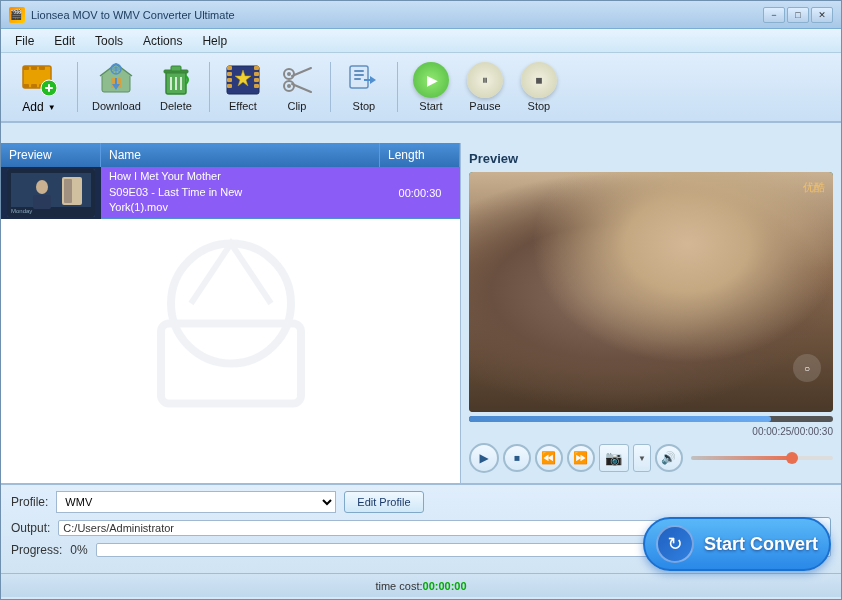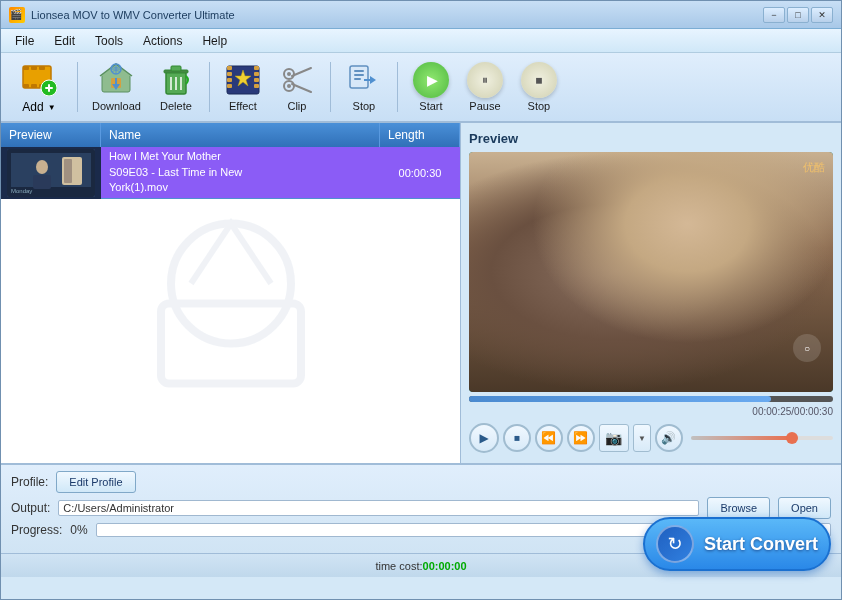--- a/index.html
+++ b/index.html
@@ -119,20 +119,21 @@
       width: 36px; height: 36px;
       display: flex; align-items: center; justify-content: center;
     }
 
     
     #main-content {
       display: flex;
       height: calc(600px - 28px - 24px - 70px - 90px - 24px);
       
       height: 340px;
+      margin-top: 20px;
     }
 
     
     #file-list-panel {
       width: 460px;
       background: white;
       border-right: 1px solid #a0bcd8;
       overflow: hidden;
       display: flex;
       flex-direction: column;
@@ -737,20 +738,25 @@
           <div class="volume-thumb"></div>
         </div>
       </div>
     </div>
   </div>
 
   <div id="bottom-panel">
 
     <div class="bottom-row">
       <span class="bottom-label">Profile:</span>
+      <select id="profile-dropdown">
+        <option>WMV</option>
+        <option>MP4</option>
+        <option>AVI</option>
+      </select>
       <button class="bottom-btn">Edit Profile</button>
     </div>
 
     <div class="bottom-row">
       <span class="bottom-label">Output:</span>
       <input type="text" class="bottom-input" value="C:/Users/Administrator" style="">
       <button class="bottom-btn">Browse</button>
       <button class="bottom-btn">Open</button>
     </div>
 

